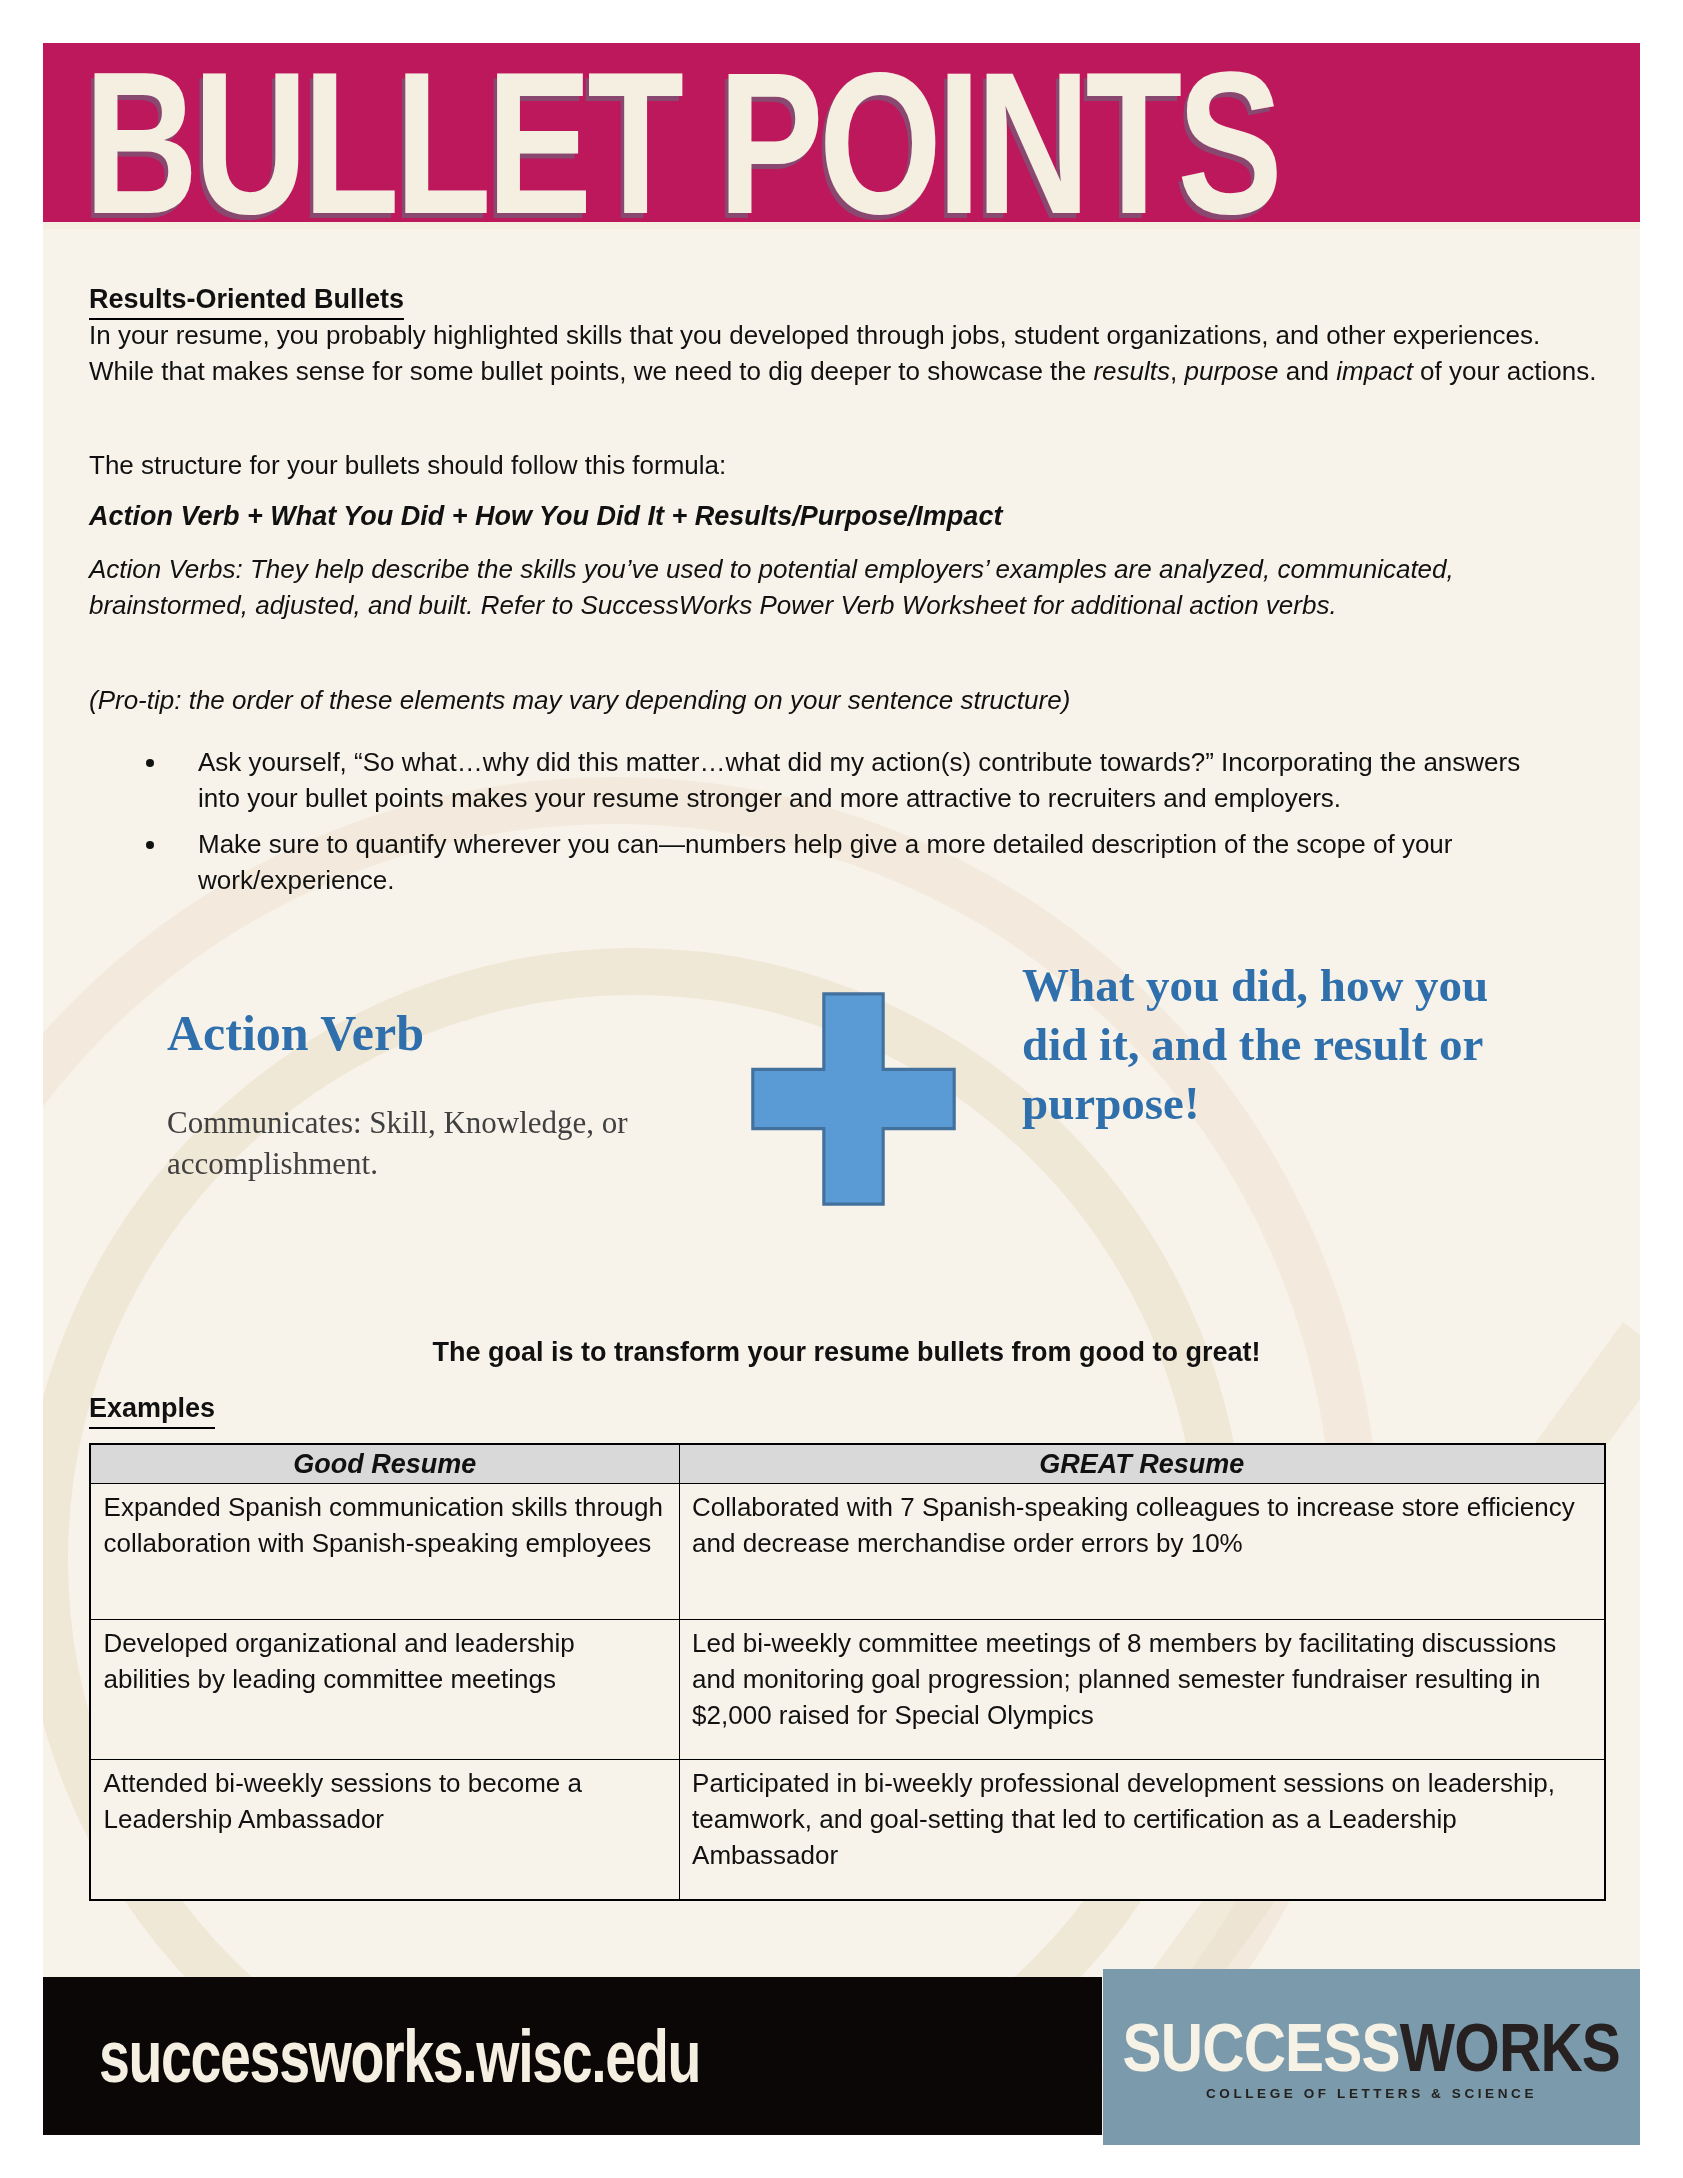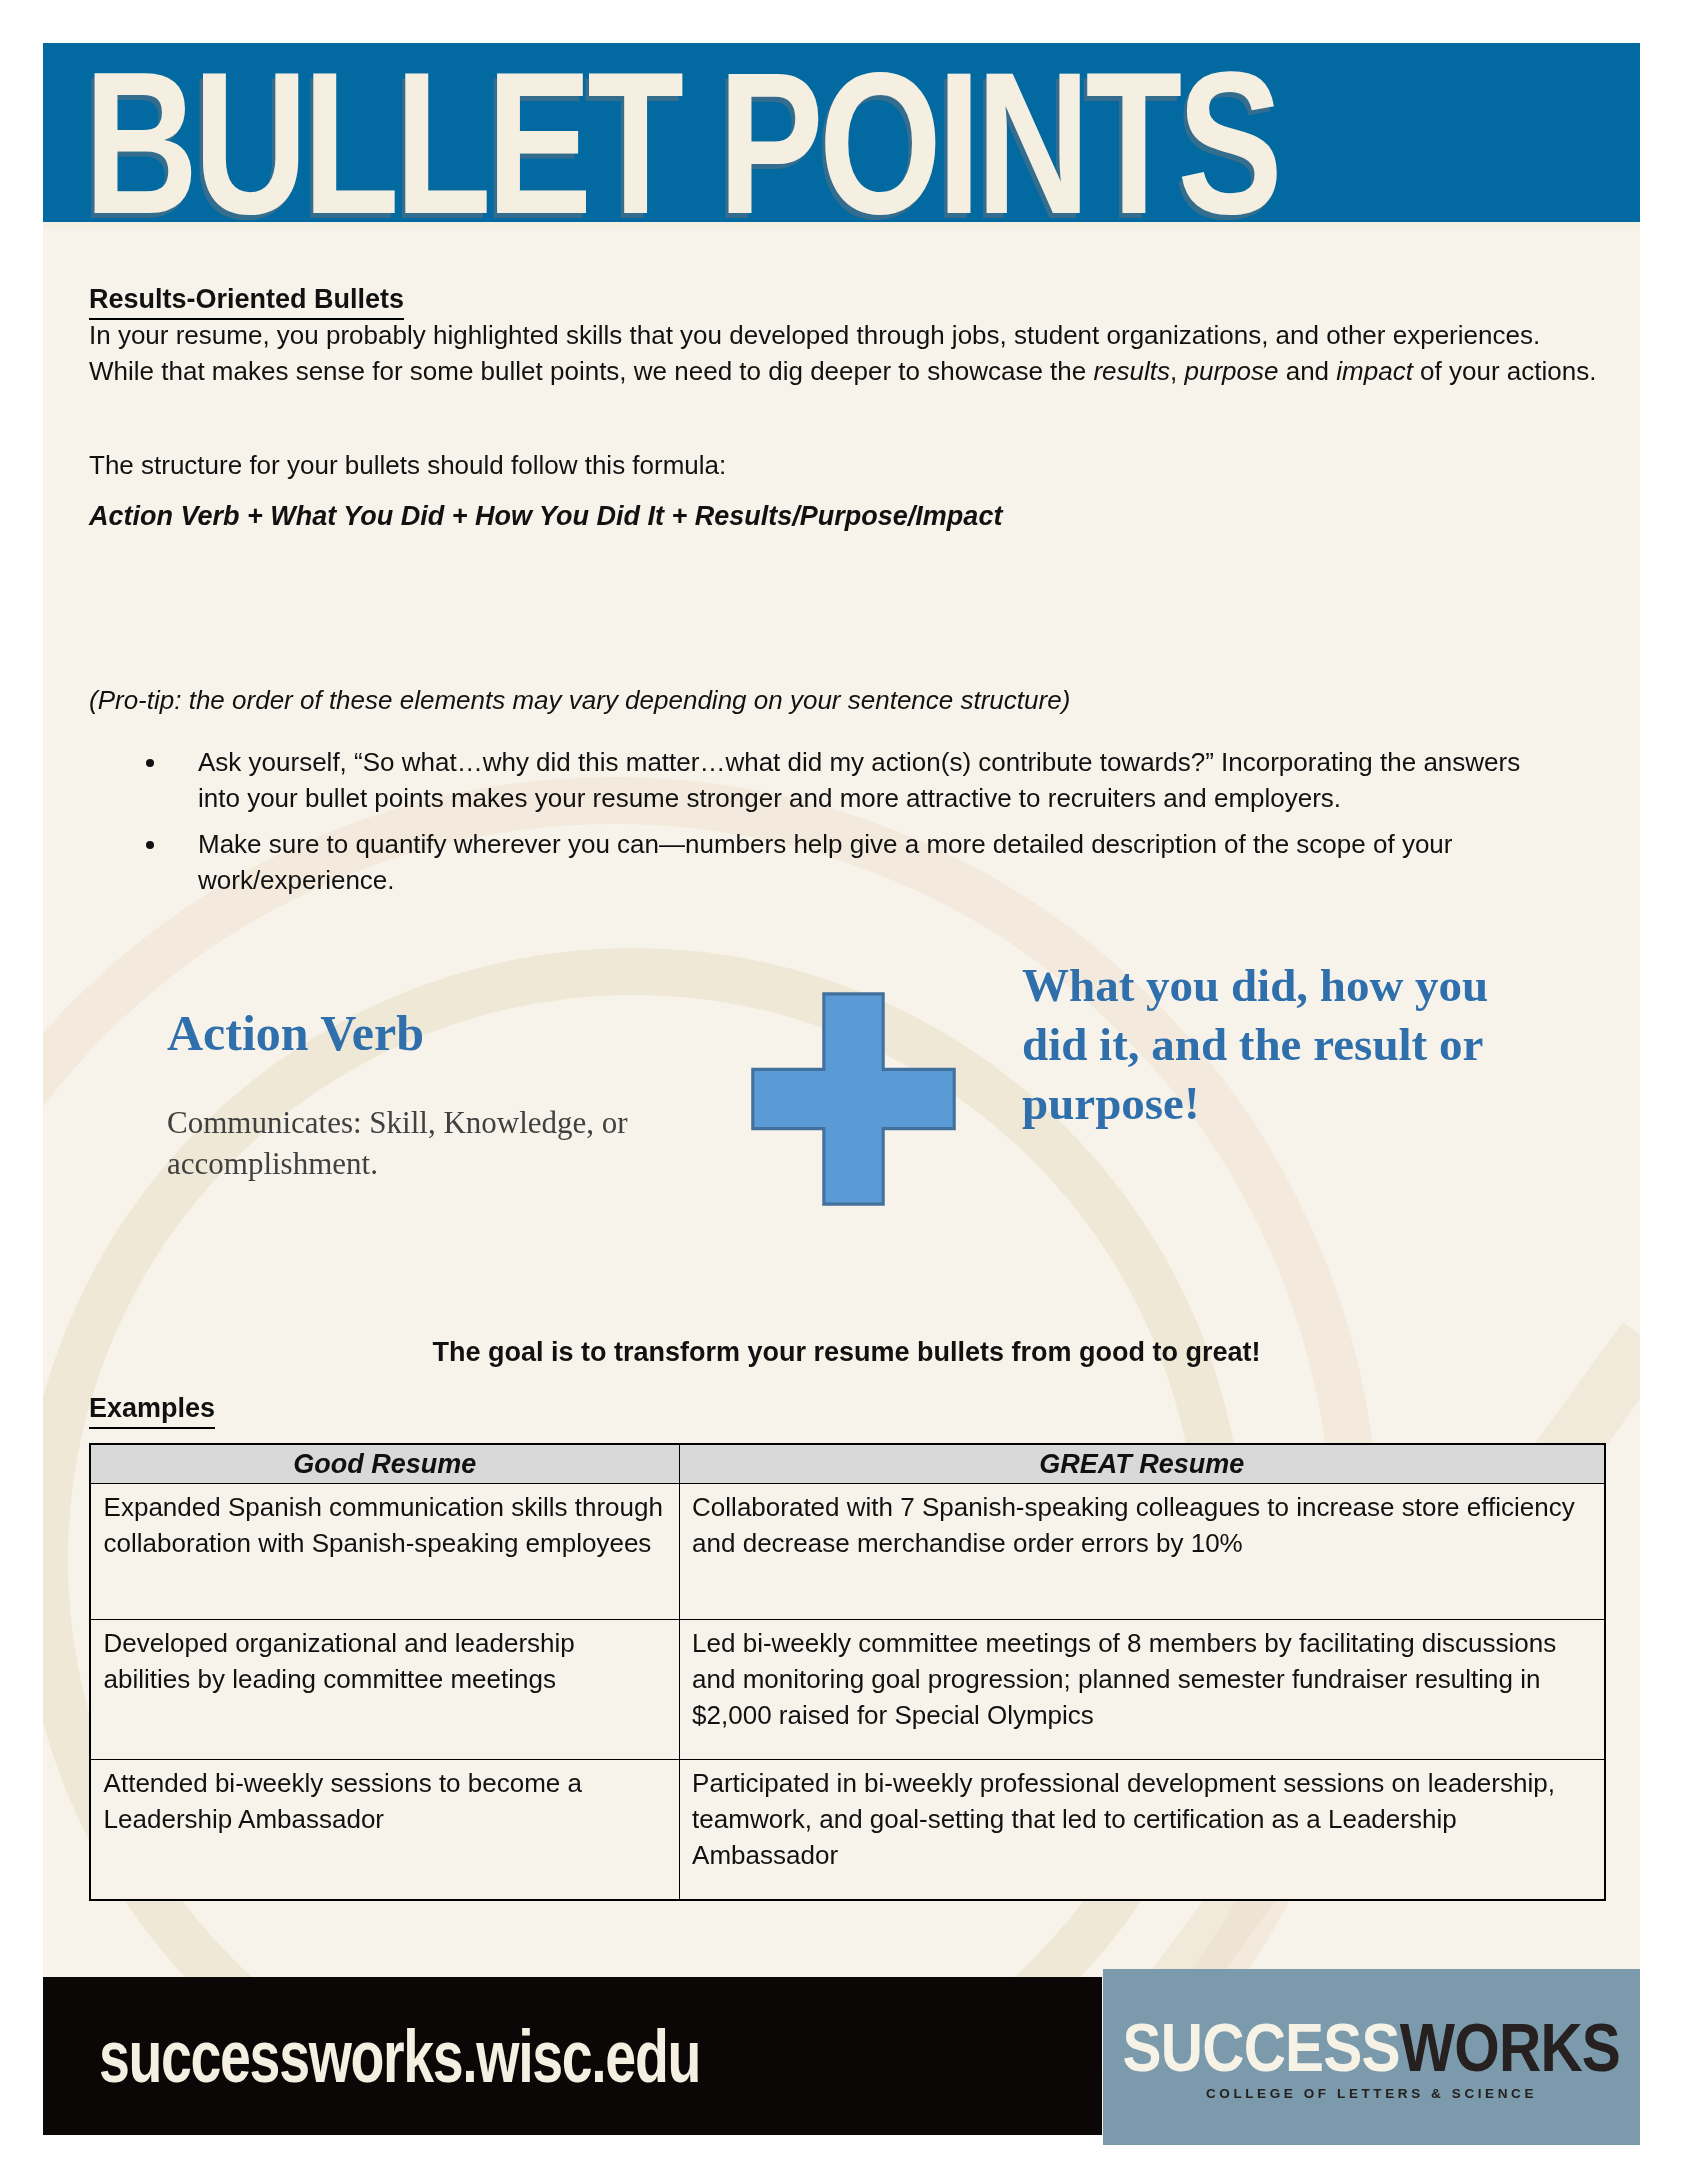--- a/index.html
+++ b/index.html
@@ -3,21 +3,21 @@
 <meta charset="utf-8">
 <style>
   html,body{margin:0;padding:0;background:#ffffff;}
   .canvas{position:relative;width:1683px;height:2178px;background:#ffffff;overflow:hidden;
           font-family:"Liberation Sans",sans-serif;color:#111;}
   
   .page-bg{position:absolute;left:43px;top:43px;width:1597px;height:2092px;background:#f8f3ea;overflow:hidden;}
   .wm-circle{position:absolute;border-radius:50%;border-style:solid;border-color:rgba(233,222,199,0.55);}
   .wm-band{position:absolute;background:rgba(233,222,199,0.45);}
   
-  .banner{position:absolute;left:43px;top:43px;width:1597px;height:186px;background:#0369a1;}
+  .banner{position:absolute;left:43px;top:43px;width:1597px;height:186px;background:#be185d;}
   .banner-underline{position:absolute;left:0;bottom:0;width:100%;height:7.2px;background:#f5efe1;}
   .banner-title{position:absolute;left:41px;top:-7.2px;margin:0;font-size:203px;line-height:1.05;font-weight:bold;
                 letter-spacing:-6.3px;color:#f5efe1;transform:scaleX(0.78);transform-origin:left top;
                 white-space:nowrap;text-shadow:-4.5px 4.5px 0 rgba(93,113,126,0.55);}
   
   .tblock{position:absolute;font-size:26px;line-height:36px;}
   .h-underlined{font-weight:bold;font-size:27px;display:inline-block;border-bottom:2.7px solid #000;padding-bottom:0.9px;}
   .italic{font-style:italic;}
   .bolditalic{font-weight:bold;font-style:italic;}
   ul.tips{margin:0;padding:0 0 0 70px;list-style:disc;}
@@ -63,20 +63,21 @@
 
   <div class="tblock" style="left:89px;top:281px;">
     <span class="h-underlined">Results-Oriented Bullets</span>
   </div>
   <div class="tblock" style="left:89px;top:447px;width:1523px;">The structure for your bullets should follow this formula:</div>
 
   <div class="tblock" style="left:89px;top:317px;width:1523px;">
     <span>In your resume, you probably highlighted skills that you developed through jobs, student organizations, and other experiences. While that makes sense for some bullet points, we need to dig deeper to showcase the </span><span class="italic">results</span><span>, </span><span class="italic">purpose</span><span> and </span><span class="italic">impact</span><span> of your actions.</span>
   </div>
   <div class="tblock bolditalic" style="left:89px;top:498px;width:1523px;font-size:27px;">Action Verb + What You Did + How You Did It + Results/Purpose/Impact</div>
+  <div class="tblock italic" style="left:89px;top:551px;width:1494px;">Action Verbs: They help describe the skills you’ve used to potential employers’ examples are analyzed, communicated, brainstormed, adjusted, and built. Refer to SuccessWorks Power Verb Worksheet for additional action verbs.</div>
   <div class="tblock italic" style="left:89px;top:682px;width:1523px;">(Pro-tip: the order of these elements may vary depending on your sentence structure)</div>
 
   <div class="tblock" style="left:89px;top:734px;width:1485px;">
     <ul class="tips">
       <li>Ask yourself, “So what…why did this matter…what did my action(s) contribute towards?” Incorporating the answers into your bullet points makes your resume stronger and more attractive to recruiters and employers.</li>
       <li>Make sure to quantify wherever you can—numbers help give a more detailed description of the scope of your work/experience.</li>
     </ul>
   </div>
 
   <div class="eq-title" style="left:167px;top:1008px;font-size:50px;line-height:1;">Action Verb</div>

